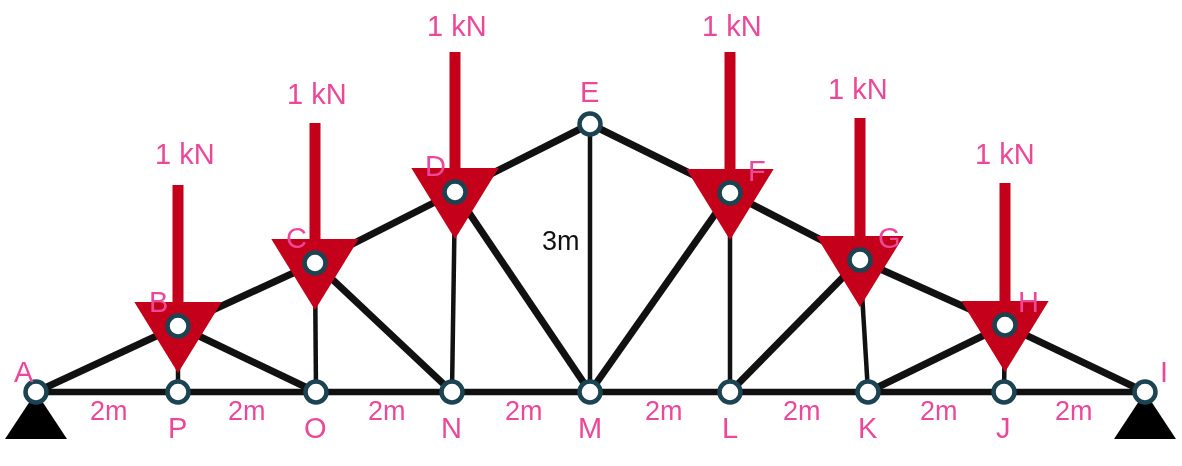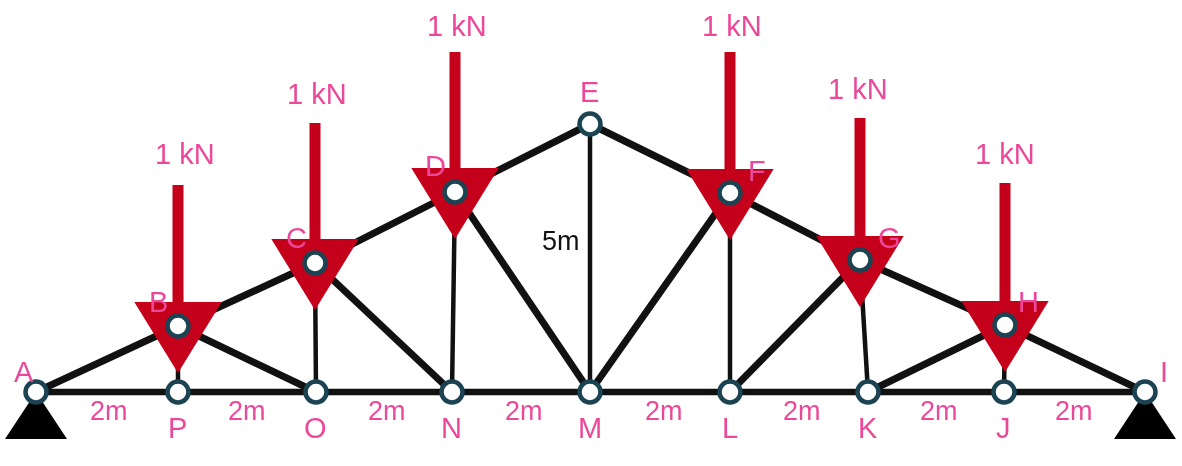--- a/index.html
+++ b/index.html
@@ -156,16 +156,16 @@
       <div class="dim-label" style="left: 645px; top: 398px;">2m</div>
       <div class="dim-label" style="left: 783px; top: 398px;">2m</div>
       <div class="dim-label" style="left: 920px; top: 398px;">2m</div>
       <div class="dim-label" style="left: 1055px; top: 398px;">2m</div>
       <div class="load-label" style="left: 155px; top: 140px;">1 kN</div>
       <div class="load-label" style="left: 287px; top: 80px;">1 kN</div>
       <div class="load-label" style="left: 427px; top: 12px;">1 kN</div>
       <div class="load-label" style="left: 702px; top: 12px;">1 kN</div>
       <div class="load-label" style="left: 828px; top: 75px;">1 kN</div>
       <div class="load-label" style="left: 975px; top: 140px;">1 kN</div>
-      <div class="height-label" style="left: 542px; top: 228px;">5m</div>
+      <div class="height-label" style="left: 542px; top: 228px;">3m</div>
     </div>
 
 </div>
 
 </body></html>

